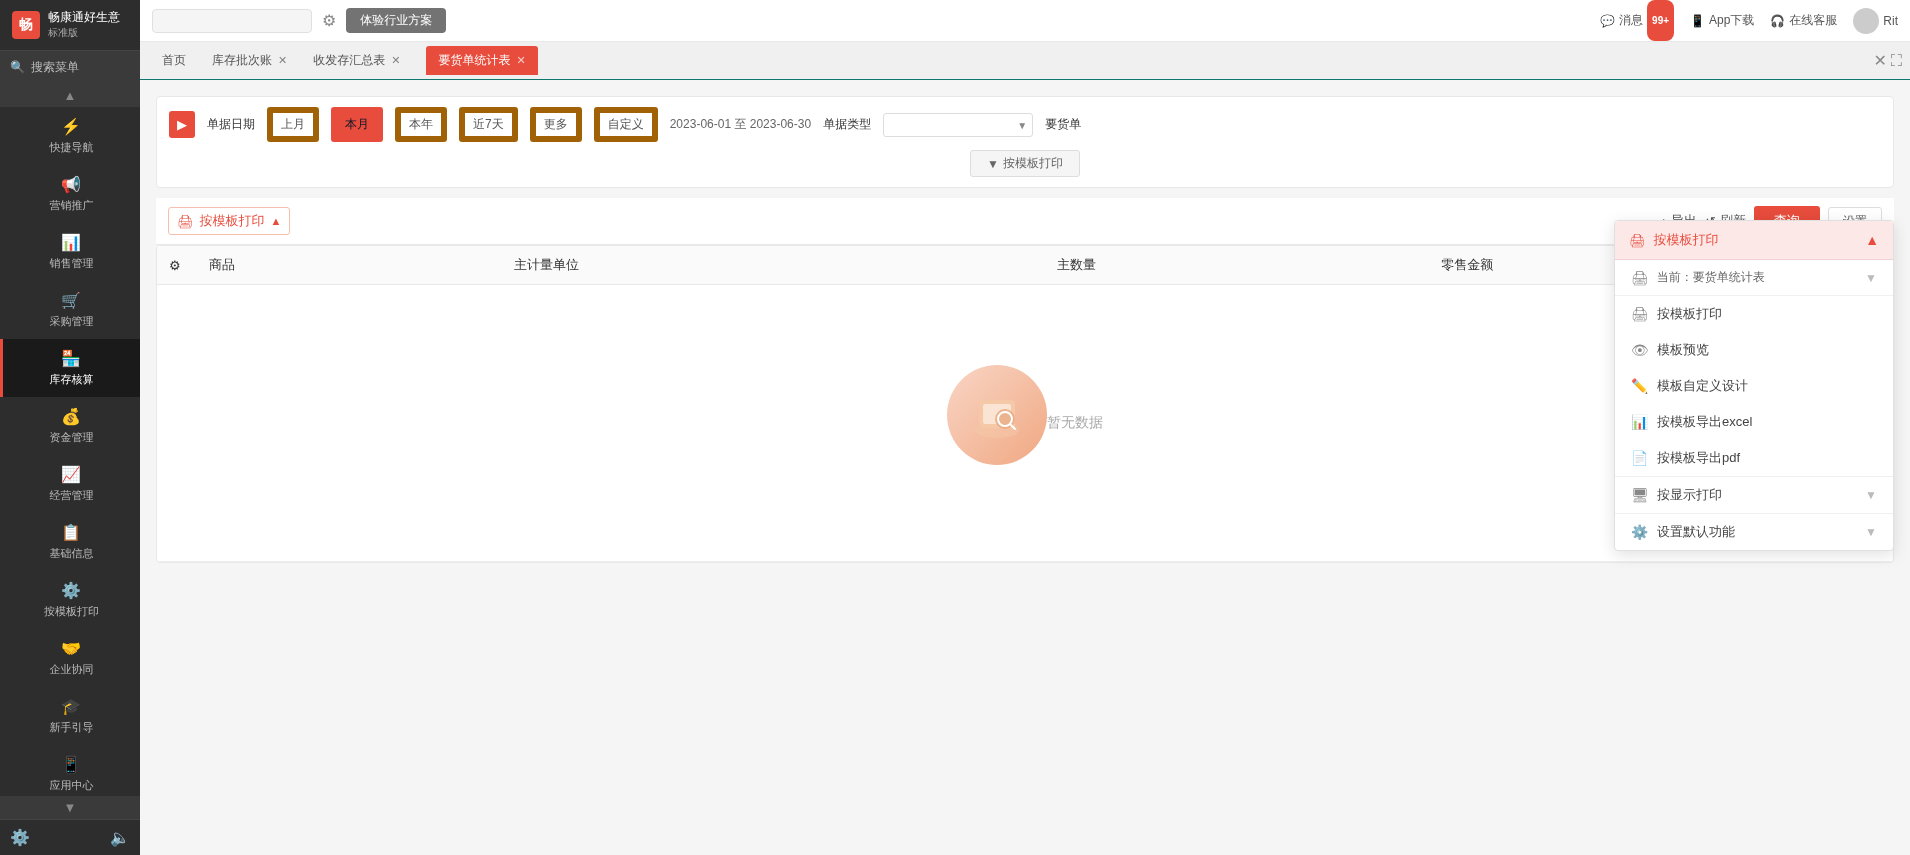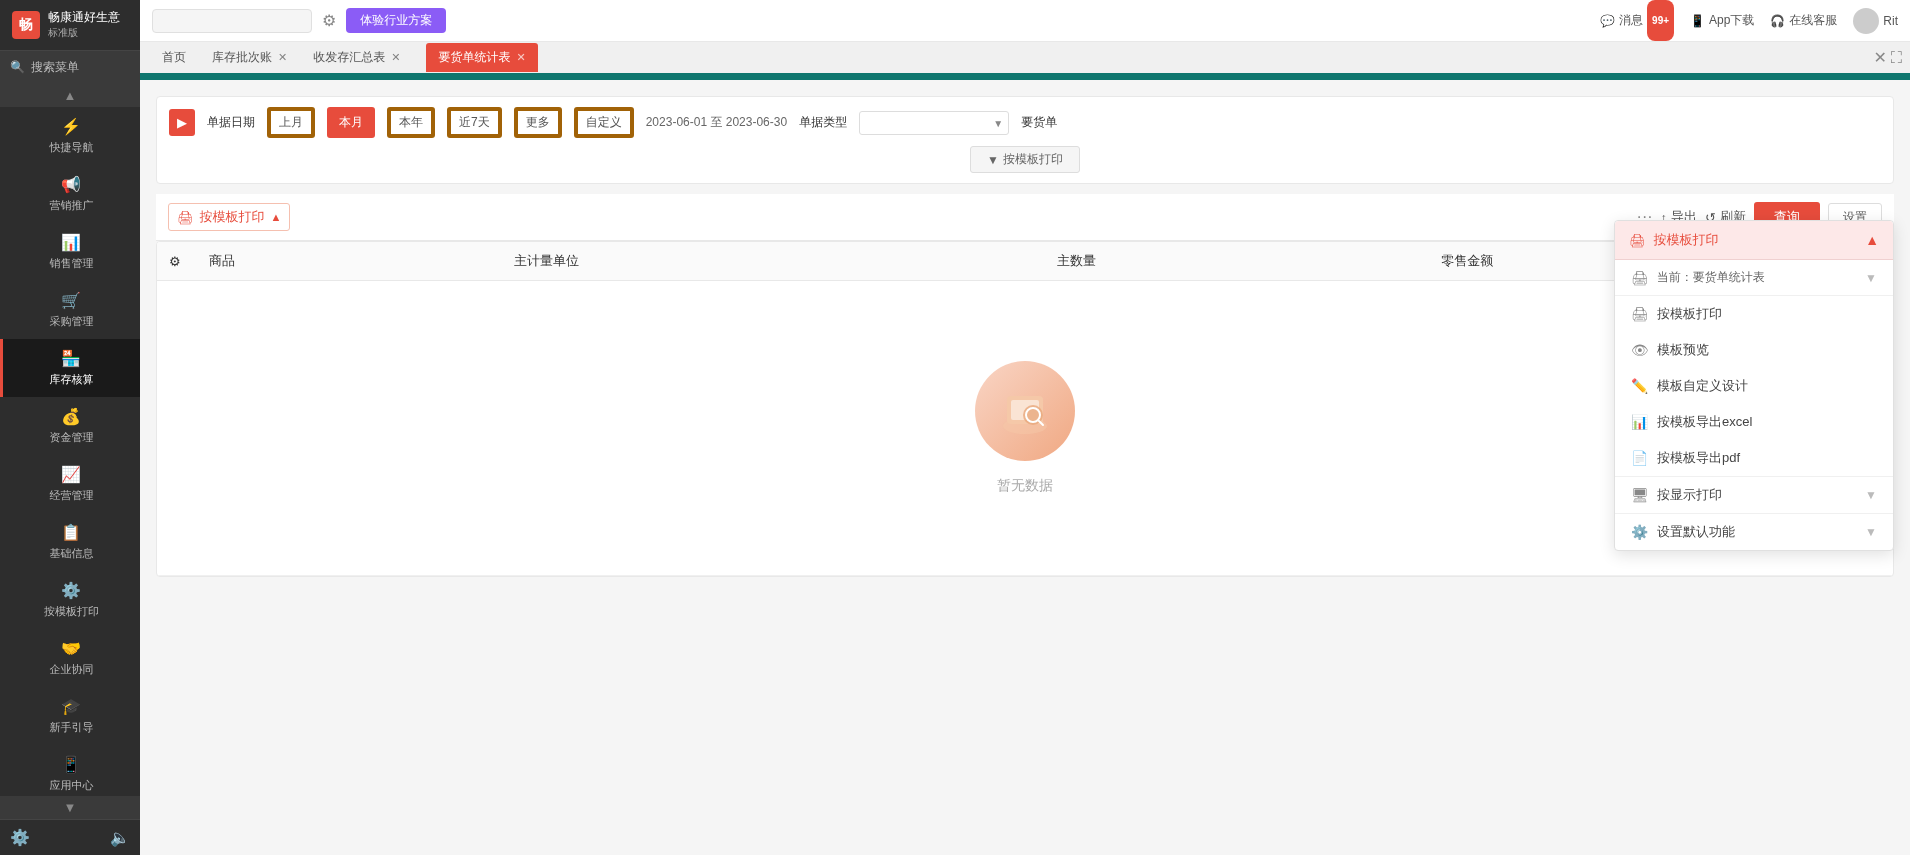--- a/index.html
+++ b/index.html
@@ -86,21 +86,21 @@
       background: #f5f5f5;
       border: 1px solid #e0e0e0;
       border-radius: 4px;
       padding: 4px 10px;
       font-size: 12px;
       color: #999;
       width: 160px;
     }
     .topbar-gear { color: #888; cursor: pointer; font-size: 16px; }
     .topbar-btn {
-      background: #8b5cf6;
+      background: #737373;
       color: #fff;
       border: none;
       padding: 4px 14px;
       border-radius: 4px;
       font-size: 12px;
       cursor: pointer;
     }
     .topbar-right {
       margin-left: auto;
       display: flex; align-items: center; gap: 16px;
@@ -119,21 +119,21 @@
       background: #ccc; display: inline-block;
     }
 
     
     .tabs {
       height: 38px;
       background: #f0f0f0;
       display: flex;
       align-items: center;
       padding: 0 0 0 10px;
-      border-bottom: 7px solid #0f766e;
+      border-bottom: 1px solid #0f766e;
       gap: 2px;
     }
     .tab {
       padding: 6px 12px;
       font-size: 12px;
       color: #555;
       cursor: pointer;
       background: transparent;
       border: none;
       white-space: nowrap;
@@ -185,24 +185,24 @@
     }
     .filter-expand-btn {
       display: flex; align-items: center; gap: 4px;
       margin: 8px auto 0;
       color: #666; font-size: 12px; cursor: pointer;
       background: #f5f5f5; border: 1px solid #ddd;
       padding: 4px 16px; border-radius: 3px;
     }
     .date-label { font-size: 12px; color: #333; font-weight: 400; }
     .date-btn {
-      padding: 3px 8px; border: 4px solid #a16207; background: #fff;
+      padding: 3px 8px; border: 6px solid #a16207; background: #fff;
       font-size: 12px; cursor: pointer; border-radius: 3px; color: #555;
     }
-    .date-btn.active { background: #e74c3c; color: #ffffff; border-color: #e74c3c; }
+    .date-btn.active { background: #e74c3c; color: #0f172a; border-color: #e74c3c; }
     .date-range { font-size: 12px; color: #666; }
 
     .filter-type-label { font-size: 12px; color: #333; font-weight: 500; }
     .filter-select {
       border: 1px solid #ddd; background: #fff;
       padding: 4px 24px 4px 8px; font-size: 12px;
       border-radius: 3px; cursor: pointer; min-width: 150px;
       appearance: none; position: relative;
     }
     .select-wrapper { position: relative; display: inline-block; }
@@ -229,21 +229,21 @@
       font-size: 13px; font-weight: 500; color: #333;
       border-bottom: 1px solid #e8e8e8;
     }
     td {
       padding: 10px 12px; font-size: 13px; color: #555;
       border-bottom: 1px solid #f0f0f0;
     }
 
     
     .empty-state {
-      display: flex; flex-direction: column; align-items: center;
+      display: flex; flex-direction: row; align-items: center;
       justify-content: center; padding: 80px 0;
     }
     .empty-icon {
       width: 100px; height: 100px;
       background: linear-gradient(135deg, #f9d5c5 0%, #f0a882 100%);
       border-radius: 50%; display: flex; align-items: center; justify-content: center;
       font-size: 50px; margin-bottom: 16px;
     }
     .empty-text { font-size: 14px; color: #aaa; }
 

